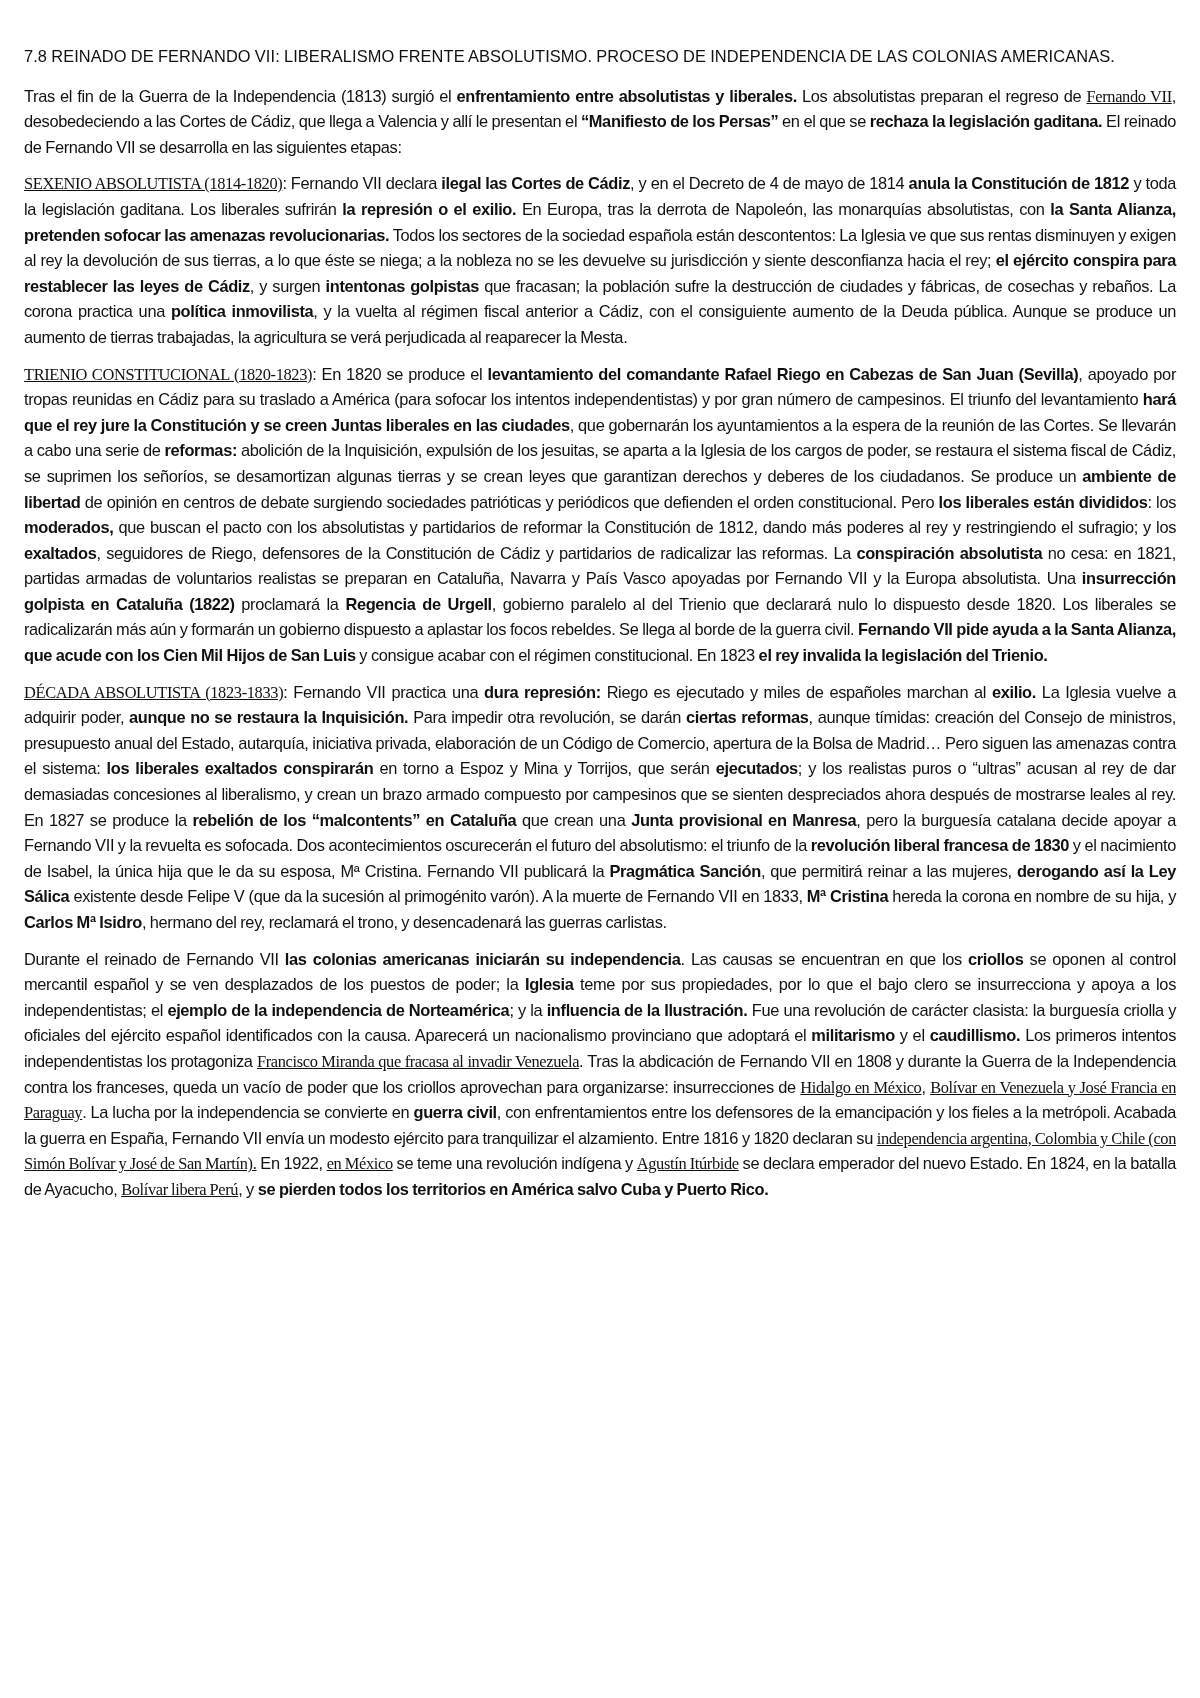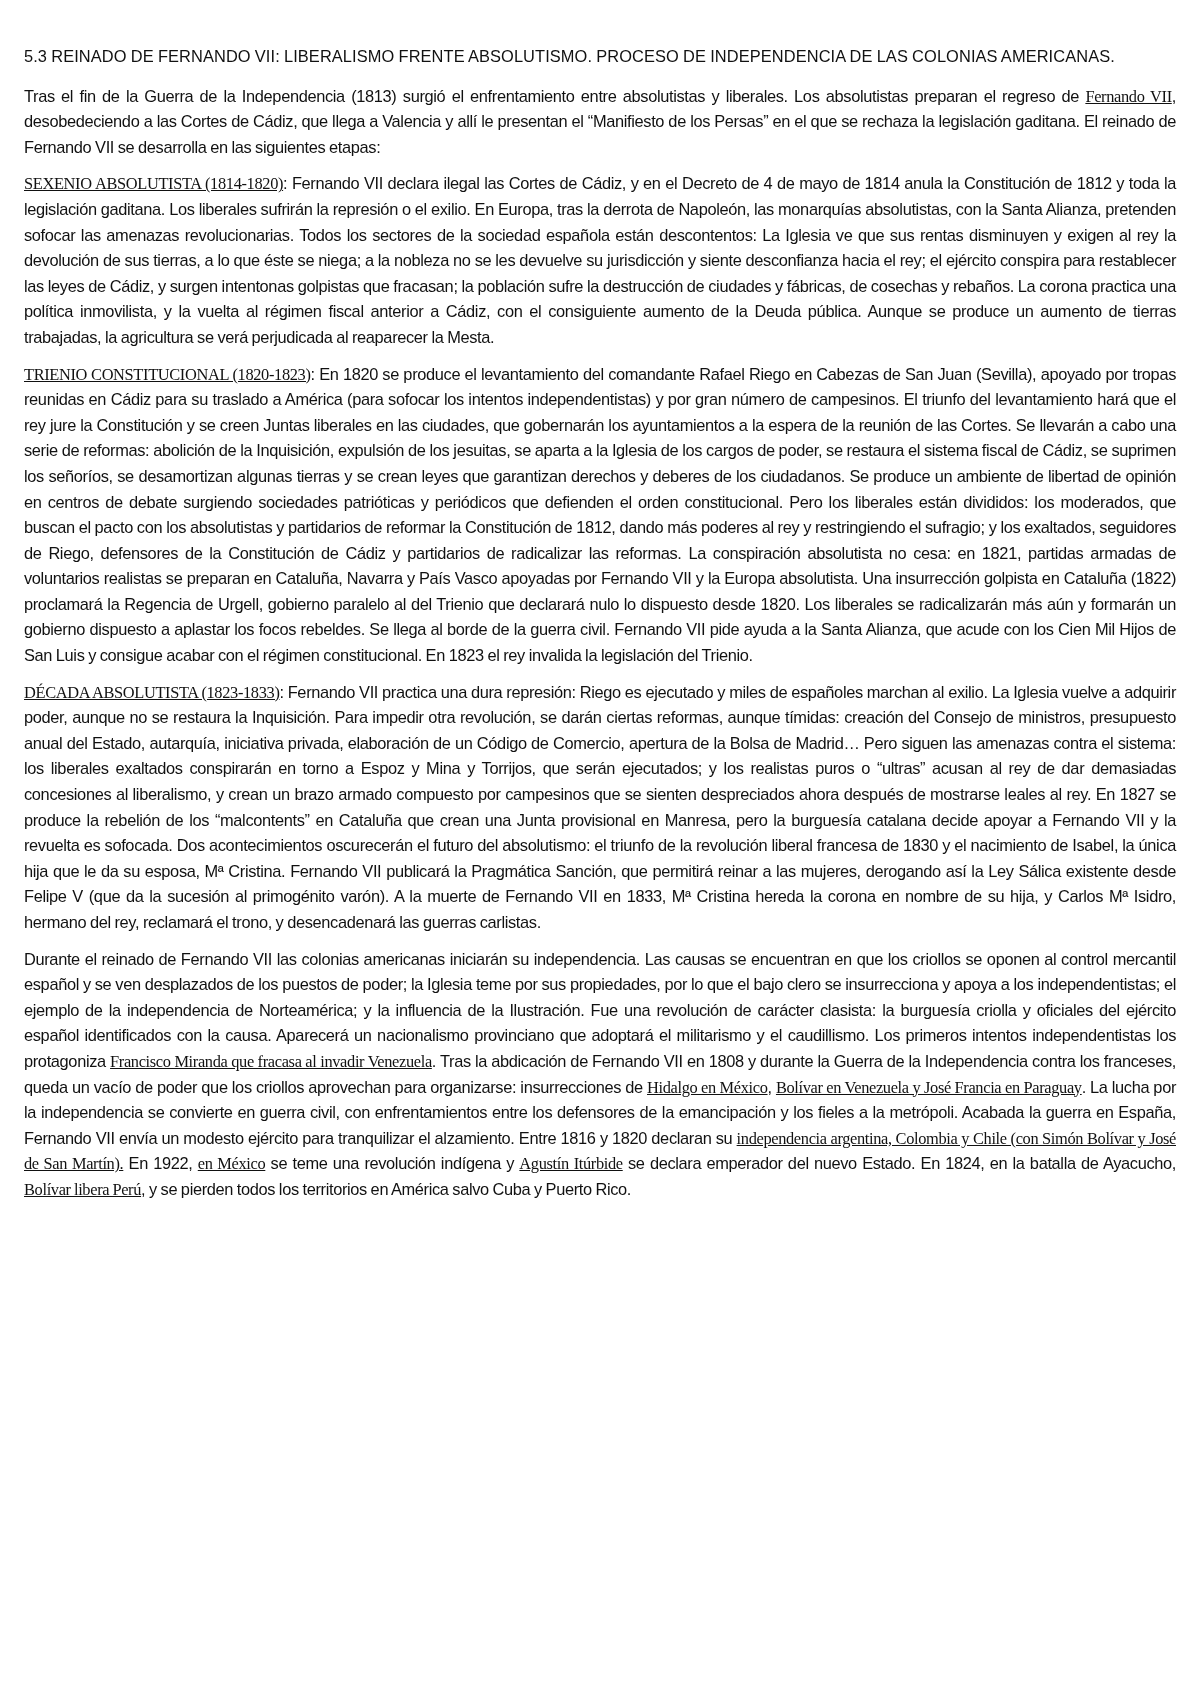--- a/index.html
+++ b/index.html
@@ -11,26 +11,26 @@
   .page { position: absolute; left: 24px; top: 44px; width: 1152px; }
   p {
     margin: 0 0 11px 0;
     font-size: 16.4px;
     line-height: 25.6px;
     text-align: justify;
     letter-spacing: -0.35px;
     word-spacing: -0.5px;
   }
   .title { letter-spacing: 0.1px; margin-bottom: 14px; }
-  b { font-weight: normal; }
+  b { font-weight: bold; }
   u, .u { text-decoration: underline; font-family: Liberation Serif, serif; }
 </style>
 </head>
 <body>
 
 <div class="page">
-  <p class="title">5.3 REINADO DE FERNANDO VII: LIBERALISMO FRENTE ABSOLUTISMO. PROCESO DE INDEPENDENCIA DE LAS COLONIAS AMERICANAS.</p>
+  <p class="title">7.8 REINADO DE FERNANDO VII: LIBERALISMO FRENTE ABSOLUTISMO. PROCESO DE INDEPENDENCIA DE LAS COLONIAS AMERICANAS.</p>
   <p><span>Tras el fin de la Guerra de la Independencia (1813) surgió el </span><b>enfrentamiento entre absolutistas y liberales.</b><span> Los absolutistas preparan el regreso de </span><u>Fernando VII</u><span>, desobedeciendo a las Cortes de Cádiz, que llega a Valencia y allí le presentan el </span><b>“Manifiesto de los Persas”</b><span> en el que se </span><b>rechaza la legislación gaditana.</b><span> El reinado de Fernando VII se desarrolla en las siguientes etapas:</span></p>
   <p><u>SEXENIO ABSOLUTISTA (1814-1820)</u><span>: Fernando VII declara </span><b>ilegal las Cortes de Cádiz</b><span>, y en el Decreto de 4 de mayo de 1814 </span><b>anula la Constitución de 1812</b><span> y toda la legislación gaditana. Los liberales sufrirán </span><b>la represión o el exilio.</b><span> En Europa, tras la derrota de Napoleón, las monarquías absolutistas, con </span><b>la Santa Alianza, pretenden sofocar las amenazas revolucionarias.</b><span> Todos los sectores de la sociedad española están descontentos: La Iglesia ve que sus rentas disminuyen y exigen al rey la devolución de sus tierras, a lo que éste se niega; a la nobleza no se les devuelve su jurisdicción y siente desconfianza hacia el rey; </span><b>el ejército conspira para restablecer las leyes de Cádiz</b><span>, y surgen </span><b>intentonas golpistas</b><span> que fracasan; la población sufre la destrucción de ciudades y fábricas, de cosechas y rebaños. La corona practica una </span><b>política inmovilista</b><span>, y la vuelta al régimen fiscal anterior a Cádiz, con el consiguiente aumento de la Deuda pública. Aunque se produce un aumento de tierras trabajadas, la agricultura se verá perjudicada al reaparecer la Mesta.</span></p>
   <p><u>TRIENIO CONSTITUCIONAL (1820-1823)</u><span>: En 1820 se produce el </span><b>levantamiento del comandante Rafael Riego en Cabezas de San Juan (Sevilla)</b><span>, apoyado por tropas reunidas en Cádiz para su traslado a América (para sofocar los intentos independentistas) y por gran número de campesinos. El triunfo del levantamiento </span><b>hará que el rey jure la Constitución y se creen Juntas liberales en las ciudades</b><span>, que gobernarán los ayuntamientos a la espera de la reunión de las Cortes. Se llevarán a cabo una serie de </span><b>reformas:</b><span> abolición de la Inquisición, expulsión de los jesuitas, se aparta a la Iglesia de los cargos de poder, se restaura el sistema fiscal de Cádiz, se suprimen los señoríos, se desamortizan algunas tierras y se crean leyes que garantizan derechos y deberes de los ciudadanos. Se produce un </span><b>ambiente de libertad</b><span> de opinión en centros de debate surgiendo sociedades patrióticas y periódicos que defienden el orden constitucional. Pero </span><b>los liberales están divididos</b><span>: los </span><b>moderados,</b><span> que buscan el pacto con los absolutistas y partidarios de reformar la Constitución de 1812, dando más poderes al rey y restringiendo el sufragio; y los </span><b>exaltados</b><span>, seguidores de Riego, defensores de la Constitución de Cádiz y partidarios de radicalizar las reformas. La </span><b>conspiración absolutista</b><span> no cesa: en 1821, partidas armadas de voluntarios realistas se preparan en Cataluña, Navarra y País Vasco apoyadas por Fernando VII y la Europa absolutista. Una </span><b>insurrección golpista en Cataluña (1822)</b><span> proclamará la </span><b>Regencia de Urgell</b><span>, gobierno paralelo al del Trienio que declarará nulo lo dispuesto desde 1820. Los liberales se radicalizarán más aún y formarán un gobierno dispuesto a aplastar los focos rebeldes. Se llega al borde de la guerra civil. </span><b>Fernando VII pide ayuda a la Santa Alianza, que acude con los Cien Mil Hijos de San Luis</b><span> y consigue acabar con el régimen constitucional. En 1823 </span><b>el rey invalida la legislación del Trienio.</b></p>
   <p><u>DÉCADA ABSOLUTISTA (1823-1833)</u><span>: Fernando VII practica una </span><b>dura represión:</b><span> Riego es ejecutado y miles de españoles marchan al </span><b>exilio.</b><span> La Iglesia vuelve a adquirir poder, </span><b>aunque no se restaura la Inquisición.</b><span> Para impedir otra revolución, se darán </span><b>ciertas reformas</b><span>, aunque tímidas: creación del Consejo de ministros, presupuesto anual del Estado, autarquía, iniciativa privada, elaboración de un Código de Comercio, apertura de la Bolsa de Madrid… Pero siguen las amenazas contra el sistema: </span><b>los liberales exaltados conspirarán</b><span> en torno a Espoz y Mina y Torrijos, que serán </span><b>ejecutados</b><span>; y los realistas puros o “ultras” acusan al rey de dar demasiadas concesiones al liberalismo, y crean un brazo armado compuesto por campesinos que se sienten despreciados ahora después de mostrarse leales al rey. En 1827 se produce la </span><b>rebelión de los “malcontents” en Cataluña</b><span> que crean una </span><b>Junta provisional en Manresa</b><span>, pero la burguesía catalana decide apoyar a Fernando VII y la revuelta es sofocada. Dos acontecimientos oscurecerán el futuro del absolutismo: el triunfo de la </span><b>revolución liberal francesa de 1830</b><span> y el nacimiento de Isabel, la única hija que le da su esposa, Mª Cristina. Fernando VII publicará la </span><b>Pragmática Sanción</b><span>, que permitirá reinar a las mujeres, </span><b>derogando así la Ley Sálica</b><span> existente desde Felipe V (que da la sucesión al primogénito varón). A la muerte de Fernando VII en 1833, </span><b>Mª Cristina</b><span> hereda la corona en nombre de su hija, y </span><b>Carlos Mª Isidro</b><span>, hermano del rey, reclamará el trono, y desencadenará las guerras carlistas.</span></p>
   <p><span>Durante el reinado de Fernando VII </span><b>las colonias americanas iniciarán su independencia</b><span>. Las causas se encuentran en que los </span><b>criollos</b><span> se oponen al control mercantil español y se ven desplazados de los puestos de poder; la </span><b>Iglesia</b><span> teme por sus propiedades, por lo que el bajo clero se insurrecciona y apoya a los independentistas; el </span><b>ejemplo de la independencia de Norteamérica</b><span>; y la </span><b>influencia de la Ilustración.</b><span> Fue una revolución de carácter clasista: la burguesía criolla y oficiales del ejército español identificados con la causa. Aparecerá un nacionalismo provinciano que adoptará el </span><b>militarismo</b><span> y el </span><b>caudillismo.</b><span> Los primeros intentos independentistas los protagoniza </span><u>Francisco Miranda que fracasa al invadir Venezuela</u><span>. Tras la abdicación de Fernando VII en 1808 y durante la Guerra de la Independencia contra los franceses, queda un vacío de poder que los criollos aprovechan para organizarse: insurrecciones de </span><u>Hidalgo en México</u><span>, </span><u>Bolívar en Venezuela y José Francia en Paraguay</u><span>. La lucha por la independencia se convierte en </span><b>guerra civil</b><span>, con enfrentamientos entre los defensores de la emancipación y los fieles a la metrópoli. Acabada la guerra en España, Fernando VII envía un modesto ejército para tranquilizar el alzamiento. Entre 1816 y 1820 declaran su </span><u>independencia argentina, Colombia y Chile (con Simón Bolívar y José de San Martín).</u><span> En 1922, </span><u>en México</u><span> se teme una revolución indígena y </span><u>Agustín Itúrbide</u><span> se declara emperador del nuevo Estado. En 1824, en la batalla de Ayacucho, </span><u>Bolívar libera Perú</u><span>, y </span><b>se pierden todos los territorios en América salvo Cuba y Puerto Rico.</b></p>
 </div>
 
 </body></html>

